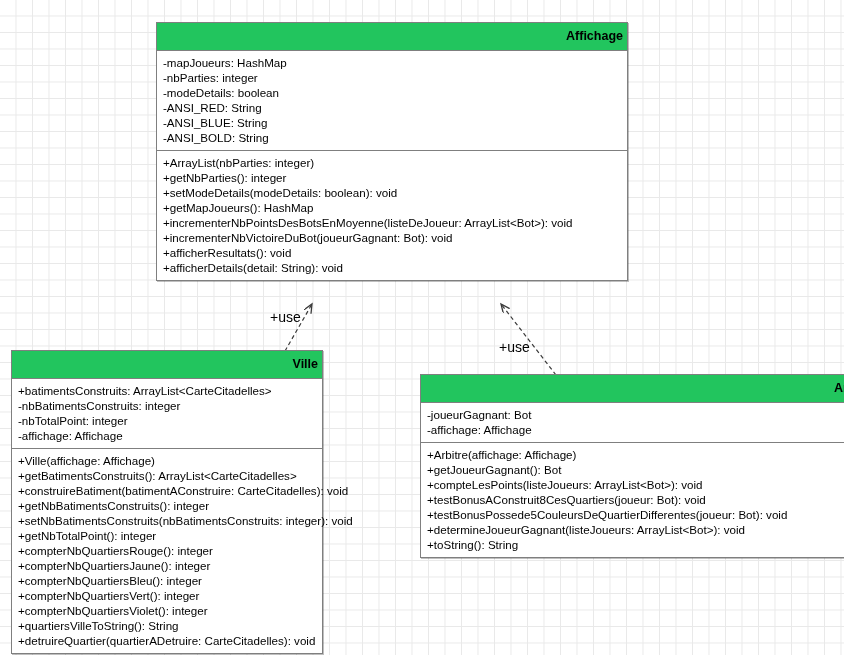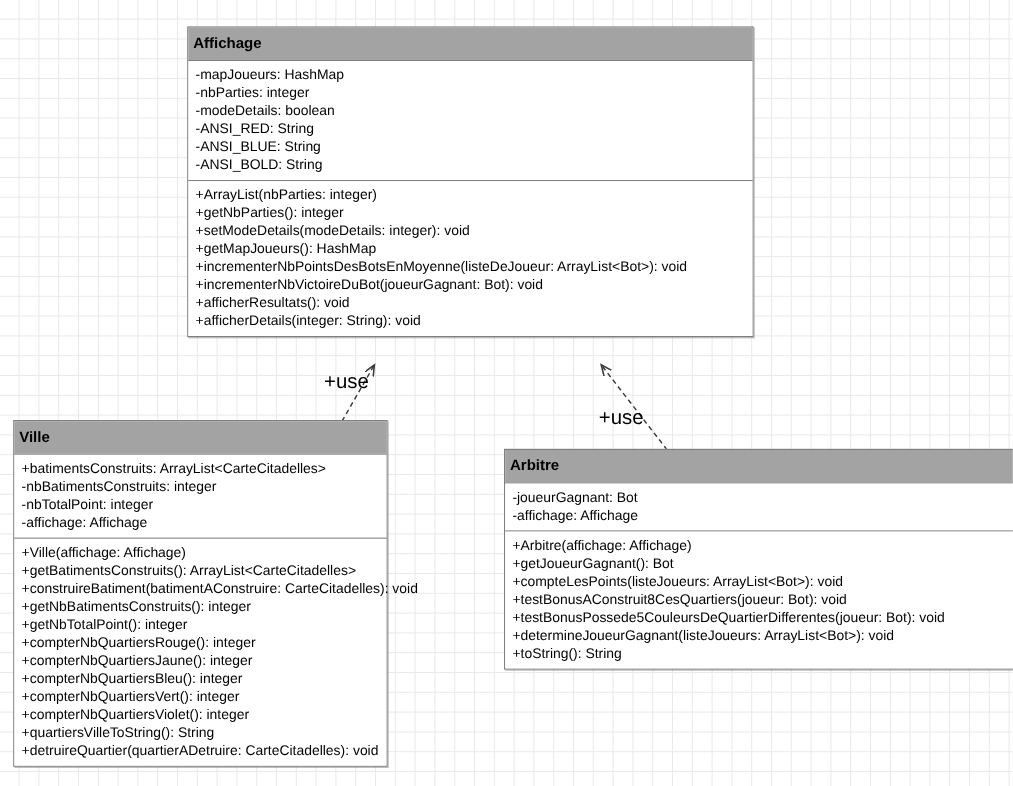--- a/index.html
+++ b/index.html
@@ -28,27 +28,27 @@
     background-position: -1px -1px;
   }
   .uml-class {
     position: absolute;
     background-color: #ffffff;
     border: 1px solid #7f7f7f;
     box-sizing: border-box;
     box-shadow: 1px 1px 0 rgba(0,0,0,0.25);
   }
   .uml-title {
-    text-align: left;
+    text-align: right;
     font-weight: bold;
     font-size: 12.5px;
     color: #000000;
     padding: 6px 4px 7px 4px;
     line-height: 14px;
-    background-color: #a3a3a3;
+    background-color: #22c55e;
   }
   .uml-sep {
     border-top: 1px solid #7f7f7f;
     height: 0;
     font-size: 0;
     line-height: 0;
   }
   .uml-compartment {
     padding: 4px 0 5px 0;
     background-color: #ffffff;
@@ -63,21 +63,21 @@
   .edge-layer {
     position: absolute;
     left: 0;
     top: 0;
     width: 844px;
     height: 655px;
     pointer-events: none;
   }
   .edge-label {
     position: absolute;
-    font-size: 17px;
+    font-size: 14px;
     line-height: 13px;
     color: #000000;
     white-space: nowrap;
   }
   #class-affichage { left: 156px; top: 22px; width: 472px; }
   #class-ville     { left: 11px;  top: 350px; width: 312px; }
   #class-arbitre   { left: 420px; top: 374px; width: 460px; }
   #label-use-left  { left: 270px; top: 311px; }
   #label-use-right { left: 499px; top: 341px; }
 </style>
@@ -108,44 +108,45 @@
     <div class="uml-row">-nbParties: integer</div>
     <div class="uml-row">-modeDetails: boolean</div>
     <div class="uml-row">-ANSI_RED: String</div>
     <div class="uml-row">-ANSI_BLUE: String</div>
     <div class="uml-row">-ANSI_BOLD: String</div>
   </div>
   <div class="uml-sep"></div>
   <div class="uml-compartment">
     <div class="uml-row">+ArrayList(nbParties: integer)</div>
     <div class="uml-row">+getNbParties(): integer</div>
-    <div class="uml-row">+setModeDetails(modeDetails: integer): void</div>
+    <div class="uml-row">+setModeDetails(modeDetails: boolean): void</div>
     <div class="uml-row">+getMapJoueurs(): HashMap</div>
     <div class="uml-row">+incrementerNbPointsDesBotsEnMoyenne(listeDeJoueur: ArrayList&lt;Bot&gt;): void</div>
     <div class="uml-row">+incrementerNbVictoireDuBot(joueurGagnant: Bot): void</div>
     <div class="uml-row">+afficherResultats(): void</div>
-    <div class="uml-row">+afficherDetails(integer: String): void</div>
+    <div class="uml-row">+afficherDetails(detail: String): void</div>
   </div>
 </div>
 
 <div class="uml-class" id="class-ville">
   <div class="uml-title">Ville</div>
   <div class="uml-sep"></div>
   <div class="uml-compartment">
     <div class="uml-row">+batimentsConstruits: ArrayList&lt;CarteCitadelles&gt;</div>
     <div class="uml-row">-nbBatimentsConstruits: integer</div>
     <div class="uml-row">-nbTotalPoint: integer</div>
     <div class="uml-row">-affichage: Affichage</div>
   </div>
   <div class="uml-sep"></div>
   <div class="uml-compartment">
     <div class="uml-row">+Ville(affichage: Affichage)</div>
     <div class="uml-row">+getBatimentsConstruits(): ArrayList&lt;CarteCitadelles&gt;</div>
     <div class="uml-row">+construireBatiment(batimentAConstruire: CarteCitadelles): void</div>
     <div class="uml-row">+getNbBatimentsConstruits(): integer</div>
+    <div class="uml-row">+setNbBatimentsConstruits(nbBatimentsConstruits: integer): void</div>
     <div class="uml-row">+getNbTotalPoint(): integer</div>
     <div class="uml-row">+compterNbQuartiersRouge(): integer</div>
     <div class="uml-row">+compterNbQuartiersJaune(): integer</div>
     <div class="uml-row">+compterNbQuartiersBleu(): integer</div>
     <div class="uml-row">+compterNbQuartiersVert(): integer</div>
     <div class="uml-row">+compterNbQuartiersViolet(): integer</div>
     <div class="uml-row">+quartiersVilleToString(): String</div>
     <div class="uml-row">+detruireQuartier(quartierADetruire: CarteCitadelles): void</div>
   </div>
 </div>

